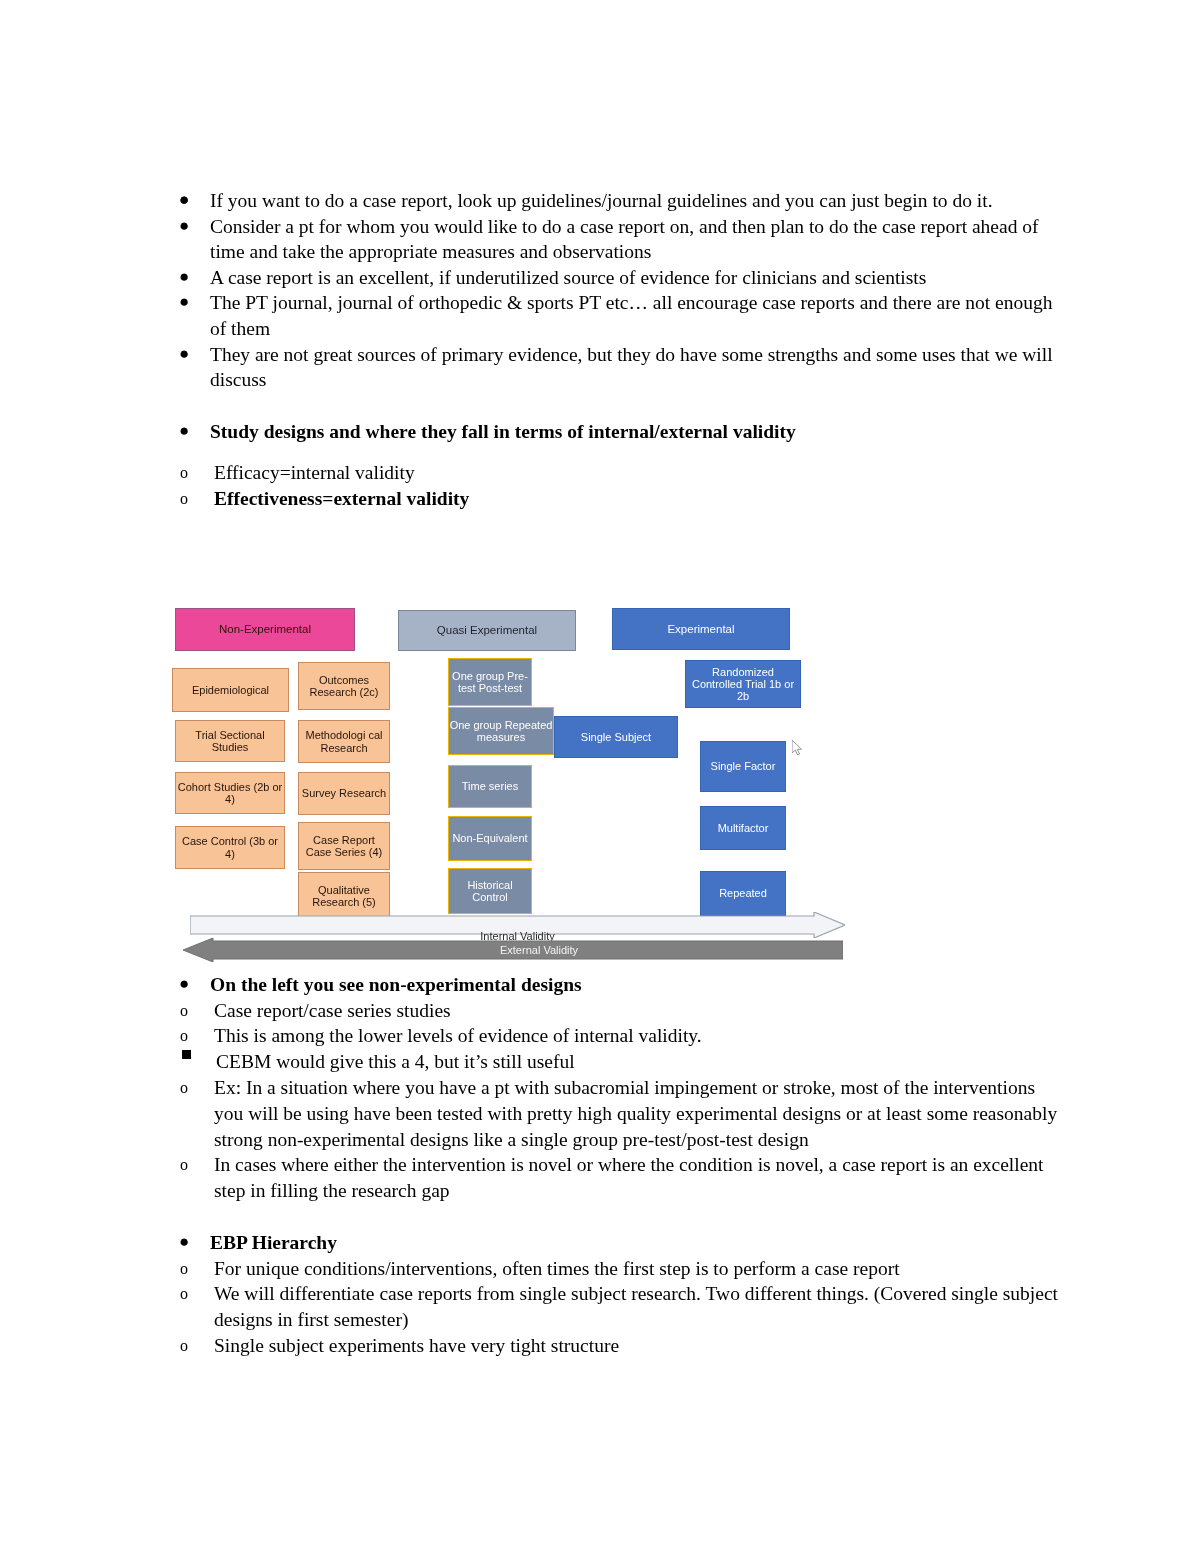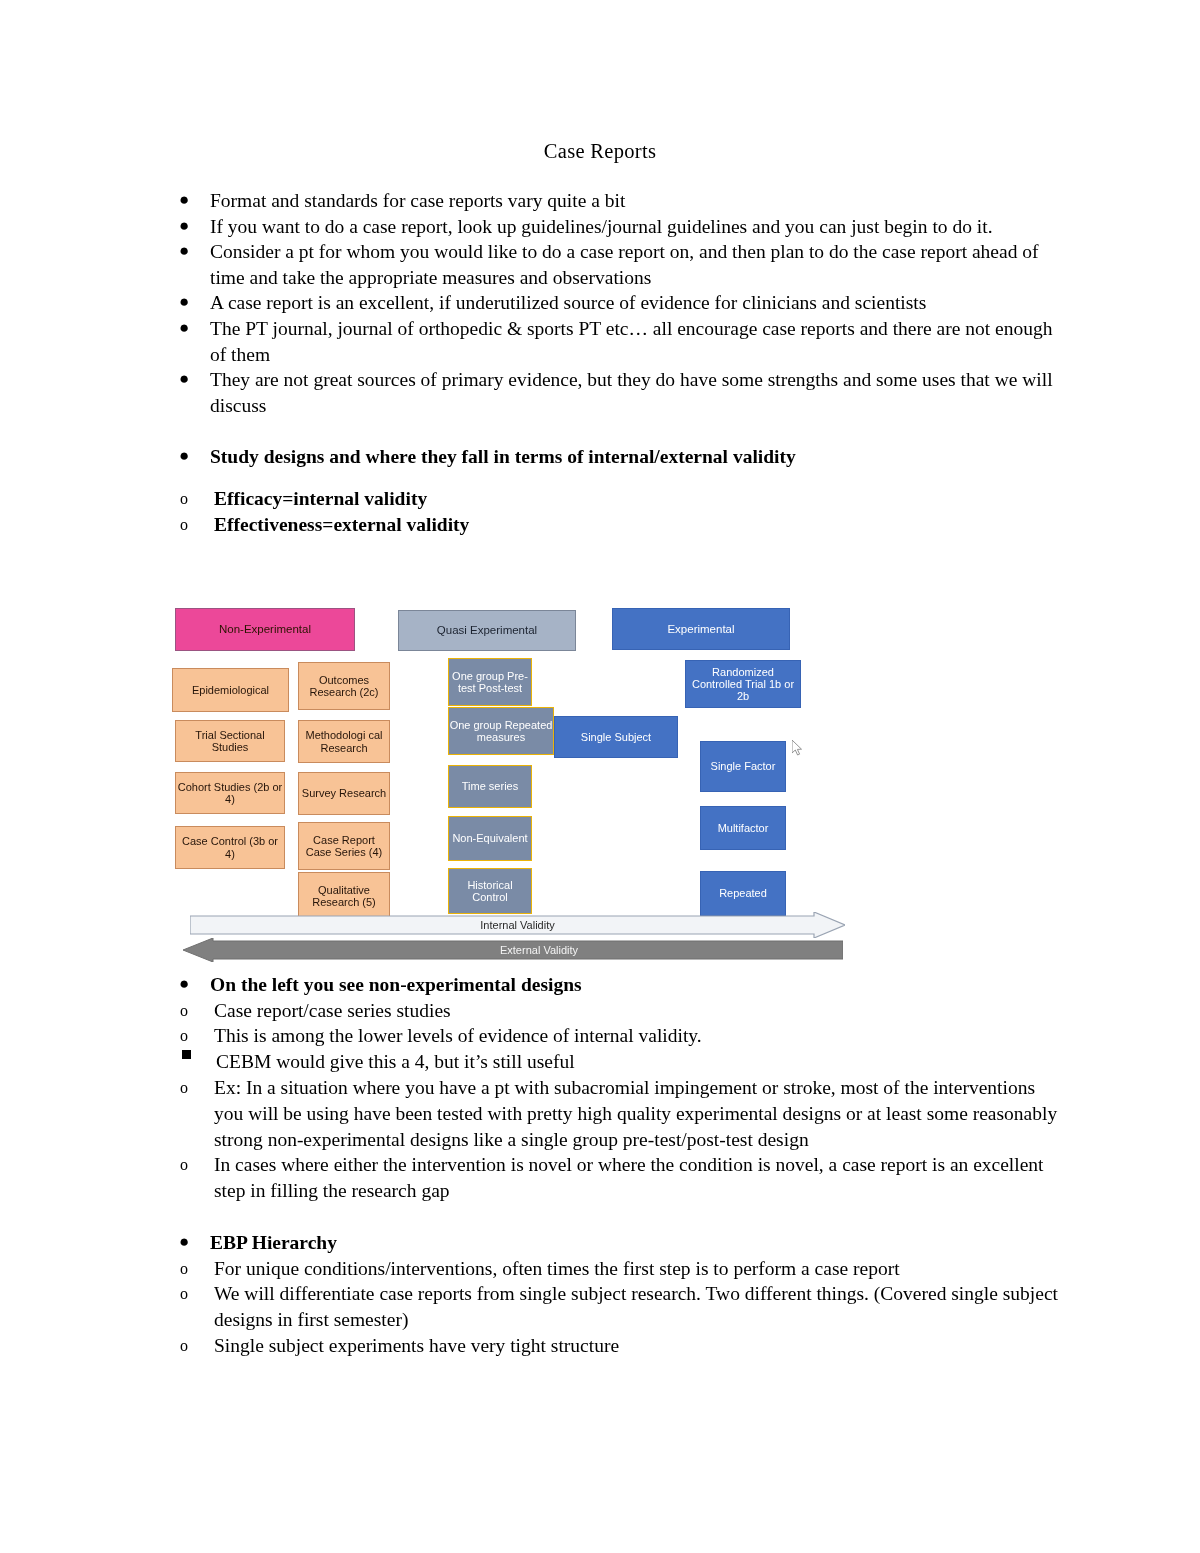--- a/index.html
+++ b/index.html
@@ -187,43 +187,42 @@
     top: 740px;
     width: 12px;
     height: 16px;
   }
 </style>
 </head>
 <body>
 
 <div class="page">
 
-  <div class="doc-title">Case Reports</div>
 
   <div class="content">
 
     <ul class="lvl1">
-      <li><span class="b1">●</span><span class="txt">Format and standards for case reports vary quite a bit</span></li>
+      <li><span class="b1">●</span></li>
       <li><span class="b1">●</span><span class="txt">If you want to do a case report, look up guidelines/journal guidelines and you can just begin to do it.</span></li>
       <li><span class="b1">●</span><span class="txt">Consider a pt for whom you would like to do a case report on, and then plan to do the case report ahead of time and take the appropriate measures and observations</span></li>
       <li><span class="b1">●</span><span class="txt">A case report is an excellent, if underutilized source of evidence for clinicians and scientists</span></li>
       <li><span class="b1">●</span><span class="txt">The PT journal, journal of orthopedic &amp; sports PT etc… all encourage case reports and there are not enough of them</span></li>
       <li><span class="b1">●</span><span class="txt">They are not great sources of primary evidence, but they do have some strengths and some uses that we will discuss</span></li>
     </ul>
 
     <div class="spacer-md"></div>
 
     <ul class="lvl1">
       <li class="bold"><span class="b1">●</span><span class="txt">Study designs and where they fall in terms of internal/external validity</span></li>
     </ul>
 
     <div class="spacer-sm"></div>
 
     <ul class="lvl2 indent-l2">
-      <li><span class="b2">o</span><span class="txt" style="font-weight:bold">Efficacy=internal validity</span></li>
+      <li><span class="b2">o</span><span class="txt" style="font-weight:normal">Efficacy=internal validity</span></li>
       <li><span class="b2">o</span><span class="txt" style="font-weight:bold">Effectiveness=external validity</span></li>
     </ul>
 
   </div>
 
   <div class="diagram">
 
     <div class="dbox hdr-orange" style="left:10px; top:8px; width:180px; height:43px;">Non-Experimental</div>
     <div class="dbox hdr-gray" style="left:233px; top:10px; width:178px; height:41px;">Quasi Experimental</div>
     <div class="dbox hdr-blue" style="left:447px; top:8px; width:178px; height:42px;">Experimental</div>
@@ -248,21 +247,21 @@
     <div class="dbox sub-blue" style="left:389px; top:116px; width:124px; height:42px;">Single Subject</div>
     <div class="dbox sub-blue" style="left:520px; top:60px; width:116px; height:48px;">Randomized Controlled Trial 1b or 2b</div>
     <div class="dbox sub-blue" style="left:535px; top:141px; width:86px; height:51px;">Single Factor</div>
     <div class="dbox sub-blue" style="left:535px; top:206px; width:86px; height:44px;">Multifactor</div>
     <div class="dbox sub-blue" style="left:535px; top:271px; width:86px; height:45px;">Repeated</div>
 
     <div class="arrow-wrap" style="left:25px; top:312px; width:655px; height:26px;">
       <svg width="655" height="26" viewBox="0 0 655 26">
         <polygon points="0,4 624,4 624,0 655,13 624,26 624,22 0,22" fill="#F2F4F7" stroke="#9aa4b3" stroke-width="1.2"></polygon>
       </svg>
-      <div class="arrow-label lbl-dark" style="padding-right:28px;">Internal Validity</div>
+      <div class="arrow-label lbl-dark" style="padding-right:28px;margin-top:11px;">Internal Validity</div>
     </div>
 
     <div class="arrow-wrap" style="left:18px; top:338px; width:660px; height:24px;">
       <svg width="660" height="24" viewBox="0 0 660 24">
         <polygon points="660,3 30,3 30,0 0,12 30,24 30,21 660,21" fill="#808080" stroke="#6f6f6f" stroke-width="1"></polygon>
       </svg>
       <div class="arrow-label lbl-light" style="padding-left:26px;">External Validity</div>
     </div>
 
   </div>

